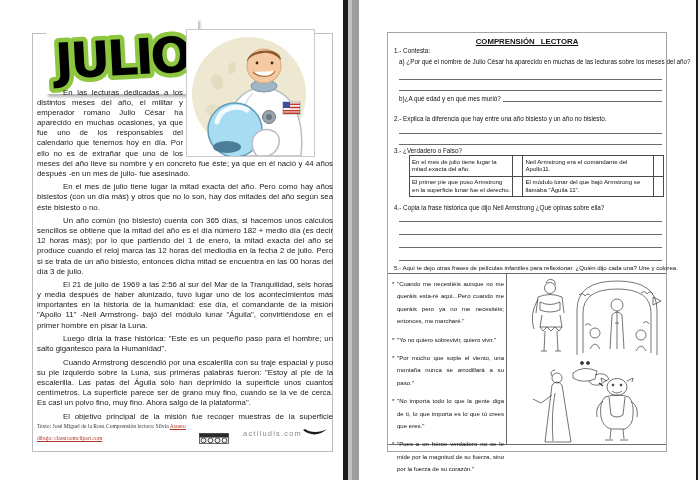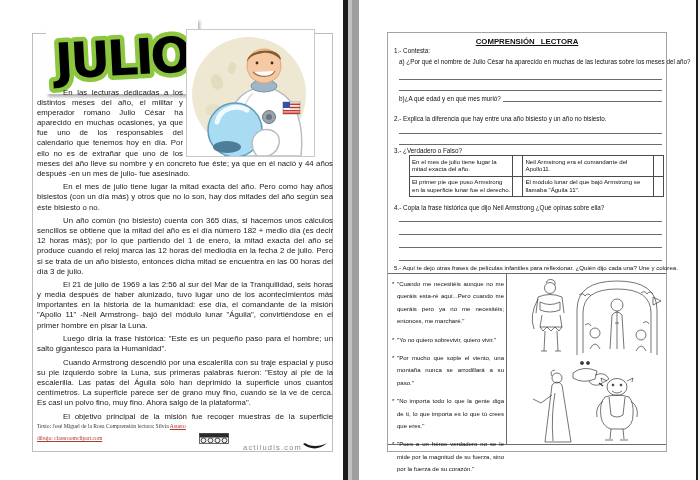--- a/index.html
+++ b/index.html
@@ -25,21 +25,21 @@
   .lp-text { position:absolute; left:37px; top:88px; width:296px; height:332px;
              font-size:7.8px; line-height:10.1px; color:#1a1a1a; text-align:justify; overflow:hidden; }
   .lp-text p { text-indent:26px; margin-bottom:3.5px; }
   .float-spacer { float:right; width:150px; height:70px; }
   .lp-footer { position:absolute; left:37px; top:421px; width:293px; height:27px;
                font-family:"Liberation Serif", serif; font-size:5.6px; color:#3a3a3a; }
   .credit1 { position:absolute; left:0; top:2px; white-space:nowrap; }
   .credit2 { position:absolute; left:0; top:14px; white-space:nowrap; }
   .red-link { color:#b03a2e; text-decoration:underline; }
   .cc-badge { position:absolute; left:162px; top:12px; }
-  .actiludis { position:absolute; right:2px; top:20px; font-family:"Liberation Sans",sans-serif;
+  .actiludis { position:absolute; right:2px; top:6px; font-family:"Liberation Sans",sans-serif;
                font-size:7.5px; letter-spacing:1.2px; color:#8a8a8a; white-space:nowrap; }
 
   
   .page-right { position:absolute; left:359px; top:0; width:336.5px; height:480px; background:#fff; }
   .rp-box { position:absolute; left:28px; top:32px; width:280px; height:420px;
             border:1px solid #a3a3a3; font-size:6.3px; color:#111; }
   .rp-title { position:absolute; left:0; top:4px; width:100%; text-align:center;
               font-weight:bold; font-size:7.8px; text-decoration:underline; word-spacing:4px; }
   .q { position:absolute; left:6px; white-space:nowrap; }
   .subq { position:absolute; left:11px; right:4px; display:flex; white-space:nowrap; }

